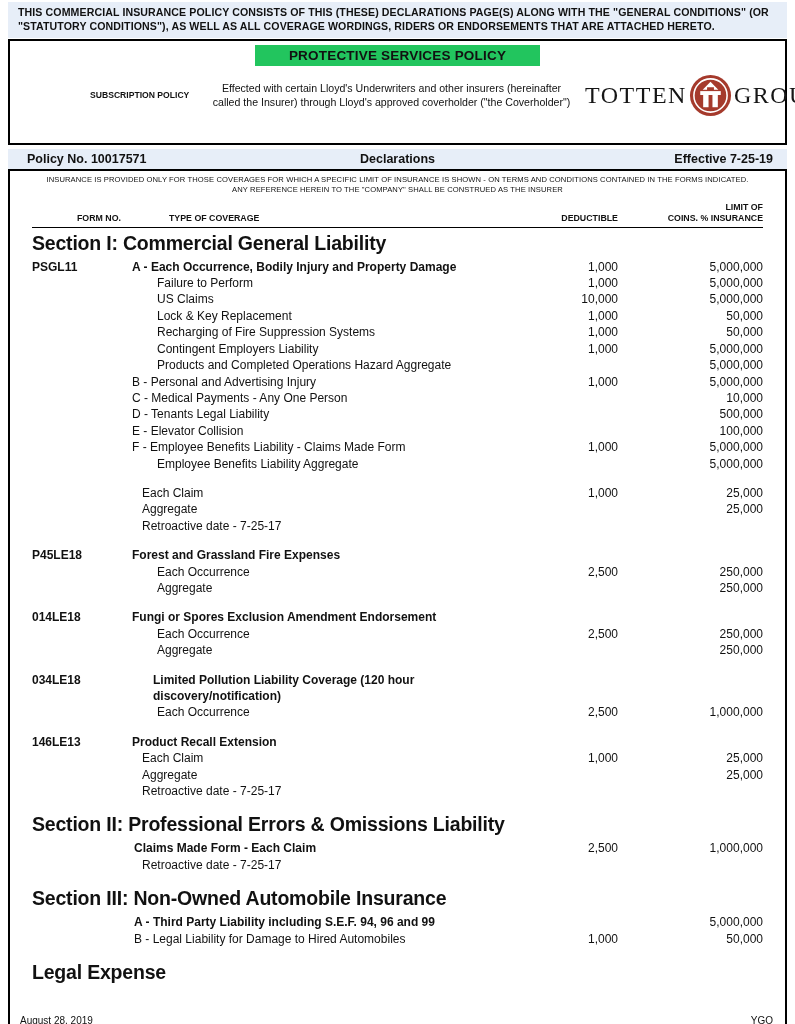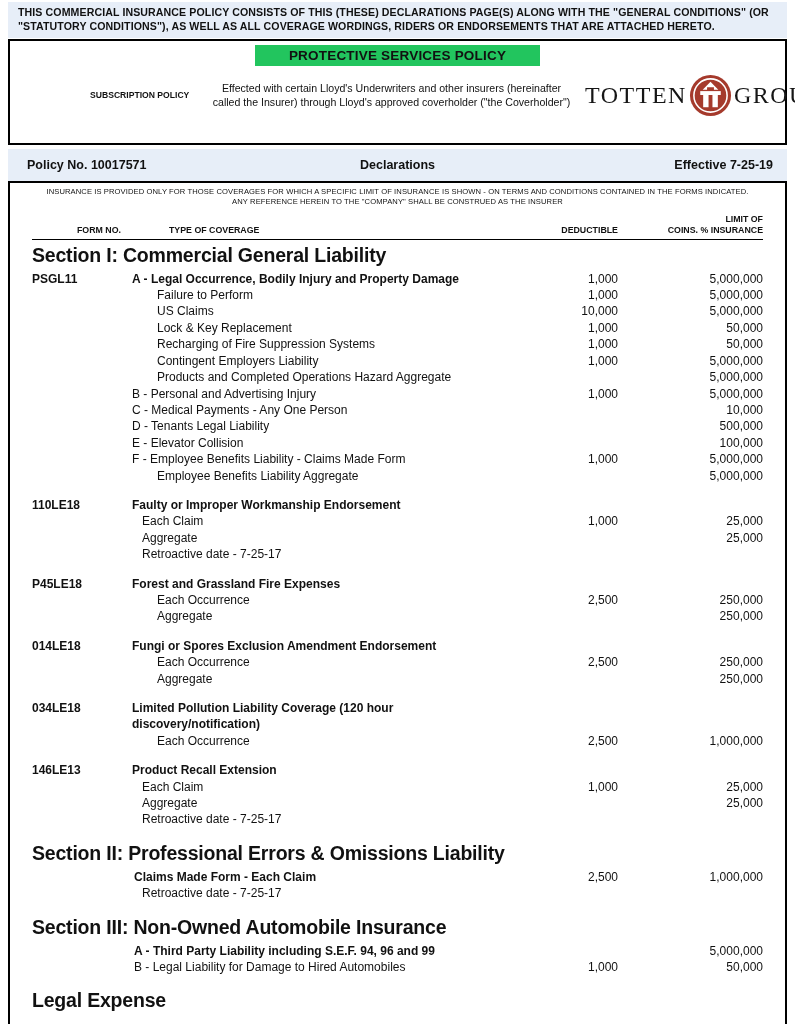--- a/index.html
+++ b/index.html
@@ -33,21 +33,21 @@
   .effected {
     flex:1; max-width:430px; margin:0 12px; text-align:center;
     font-size:10.6px; line-height:1.35; padding-top:5px;
   }
   .logo { width:200px; display:flex; flex-direction:row; align-items:center; margin-top:-2px; }
   .logo-top { display:flex; align-items:center; }
   .logo-word { font-family:"Liberation Serif", serif; font-size:24px; letter-spacing:1.5px; color:#161616; }
   .logo-circle { width:43px; height:43px; margin:0 2px; flex:0 0 auto; }
   .logo-sub { font-size:8.5px; letter-spacing:6.5px; margin-top:1px; color:#333; padding-left:6px; }
   .policy-band {
-    background:#e7eef8; margin-top:4px; height:32px;
+    background:#e7eef8; margin-top:4px; height:20px;
     display:flex; align-items:center;
     font-size:12.5px; font-weight:bold;
   }
   .band-left  { width:265px; padding-left:19px; }
   .band-center{ flex:1; text-align:center; }
   .band-right { width:265px; text-align:right; padding-right:14px; }
   .main-box {
     border:2px solid #000; margin-top:0;
     height:863px; position:relative;
     padding:4px 22px 0 22px;
@@ -122,21 +122,21 @@
     <div class="h-type">TYPE OF COVERAGE</div>
     <div class="h-ded">DEDUCTIBLE</div>
     <div class="h-limit">COINS. % INSURANCE</div>
   </div>
   <div class="header-rule"></div>
 
   <div>
       <div class="sec-heading">Section I: Commercial General Liability</div>
       <div class="trow">
         <div class="c-form">PSGL11</div>
-        <div class="c-cov b" style="padding-left: 8px;">A - Legal Occurrence, Bodily Injury and Property Damage</div>
+        <div class="c-cov b" style="padding-left: 8px;">A - Each Occurrence, Bodily Injury and Property Damage</div>
         <div class="c-ded">1,000</div>
         <div class="c-limit">5,000,000</div>
       </div>
       <div class="trow">
         <div class="c-form"></div>
         <div class="c-cov" style="padding-left: 33px;">Failure to Perform</div>
         <div class="c-ded">1,000</div>
         <div class="c-limit">5,000,000</div>
       </div>
       <div class="trow">
@@ -199,26 +199,20 @@
         <div class="c-ded">1,000</div>
         <div class="c-limit">5,000,000</div>
       </div>
       <div class="trow">
         <div class="c-form"></div>
         <div class="c-cov" style="padding-left: 33px;">Employee Benefits Liability Aggregate</div>
         <div class="c-ded"></div>
         <div class="c-limit">5,000,000</div>
       </div>
       <div class="gap"></div>
-      <div class="trow">
-        <div class="c-form">110LE18</div>
-        <div class="c-cov b" style="padding-left: 8px;">Faulty or Improper Workmanship Endorsement</div>
-        <div class="c-ded"></div>
-        <div class="c-limit"></div>
-      </div>
       <div class="trow">
         <div class="c-form"></div>
         <div class="c-cov" style="padding-left: 18px;">Each Claim</div>
         <div class="c-ded">1,000</div>
         <div class="c-limit">25,000</div>
       </div>
       <div class="trow">
         <div class="c-form"></div>
         <div class="c-cov" style="padding-left: 18px;">Aggregate</div>
         <div class="c-ded"></div>
@@ -264,21 +258,21 @@
       </div>
       <div class="trow">
         <div class="c-form"></div>
         <div class="c-cov" style="padding-left: 33px;">Aggregate</div>
         <div class="c-ded"></div>
         <div class="c-limit">250,000</div>
       </div>
       <div class="gap"></div>
       <div class="trow">
         <div class="c-form">034LE18</div>
-        <div class="c-cov b" style="padding-left: 8px;">Limited Pollution Liability Coverage (120 hour<br>discovery/notification)</div>
+        <div class="c-cov b" style="padding-left: 8px; margin-left: 21px;">Limited Pollution Liability Coverage (120 hour<br>discovery/notification)</div>
         <div class="c-ded"></div>
         <div class="c-limit"></div>
       </div>
       <div class="trow">
         <div class="c-form"></div>
         <div class="c-cov" style="padding-left: 33px;">Each Occurrence</div>
         <div class="c-ded">2,500</div>
         <div class="c-limit">1,000,000</div>
       </div>
       <div class="gap"></div>

